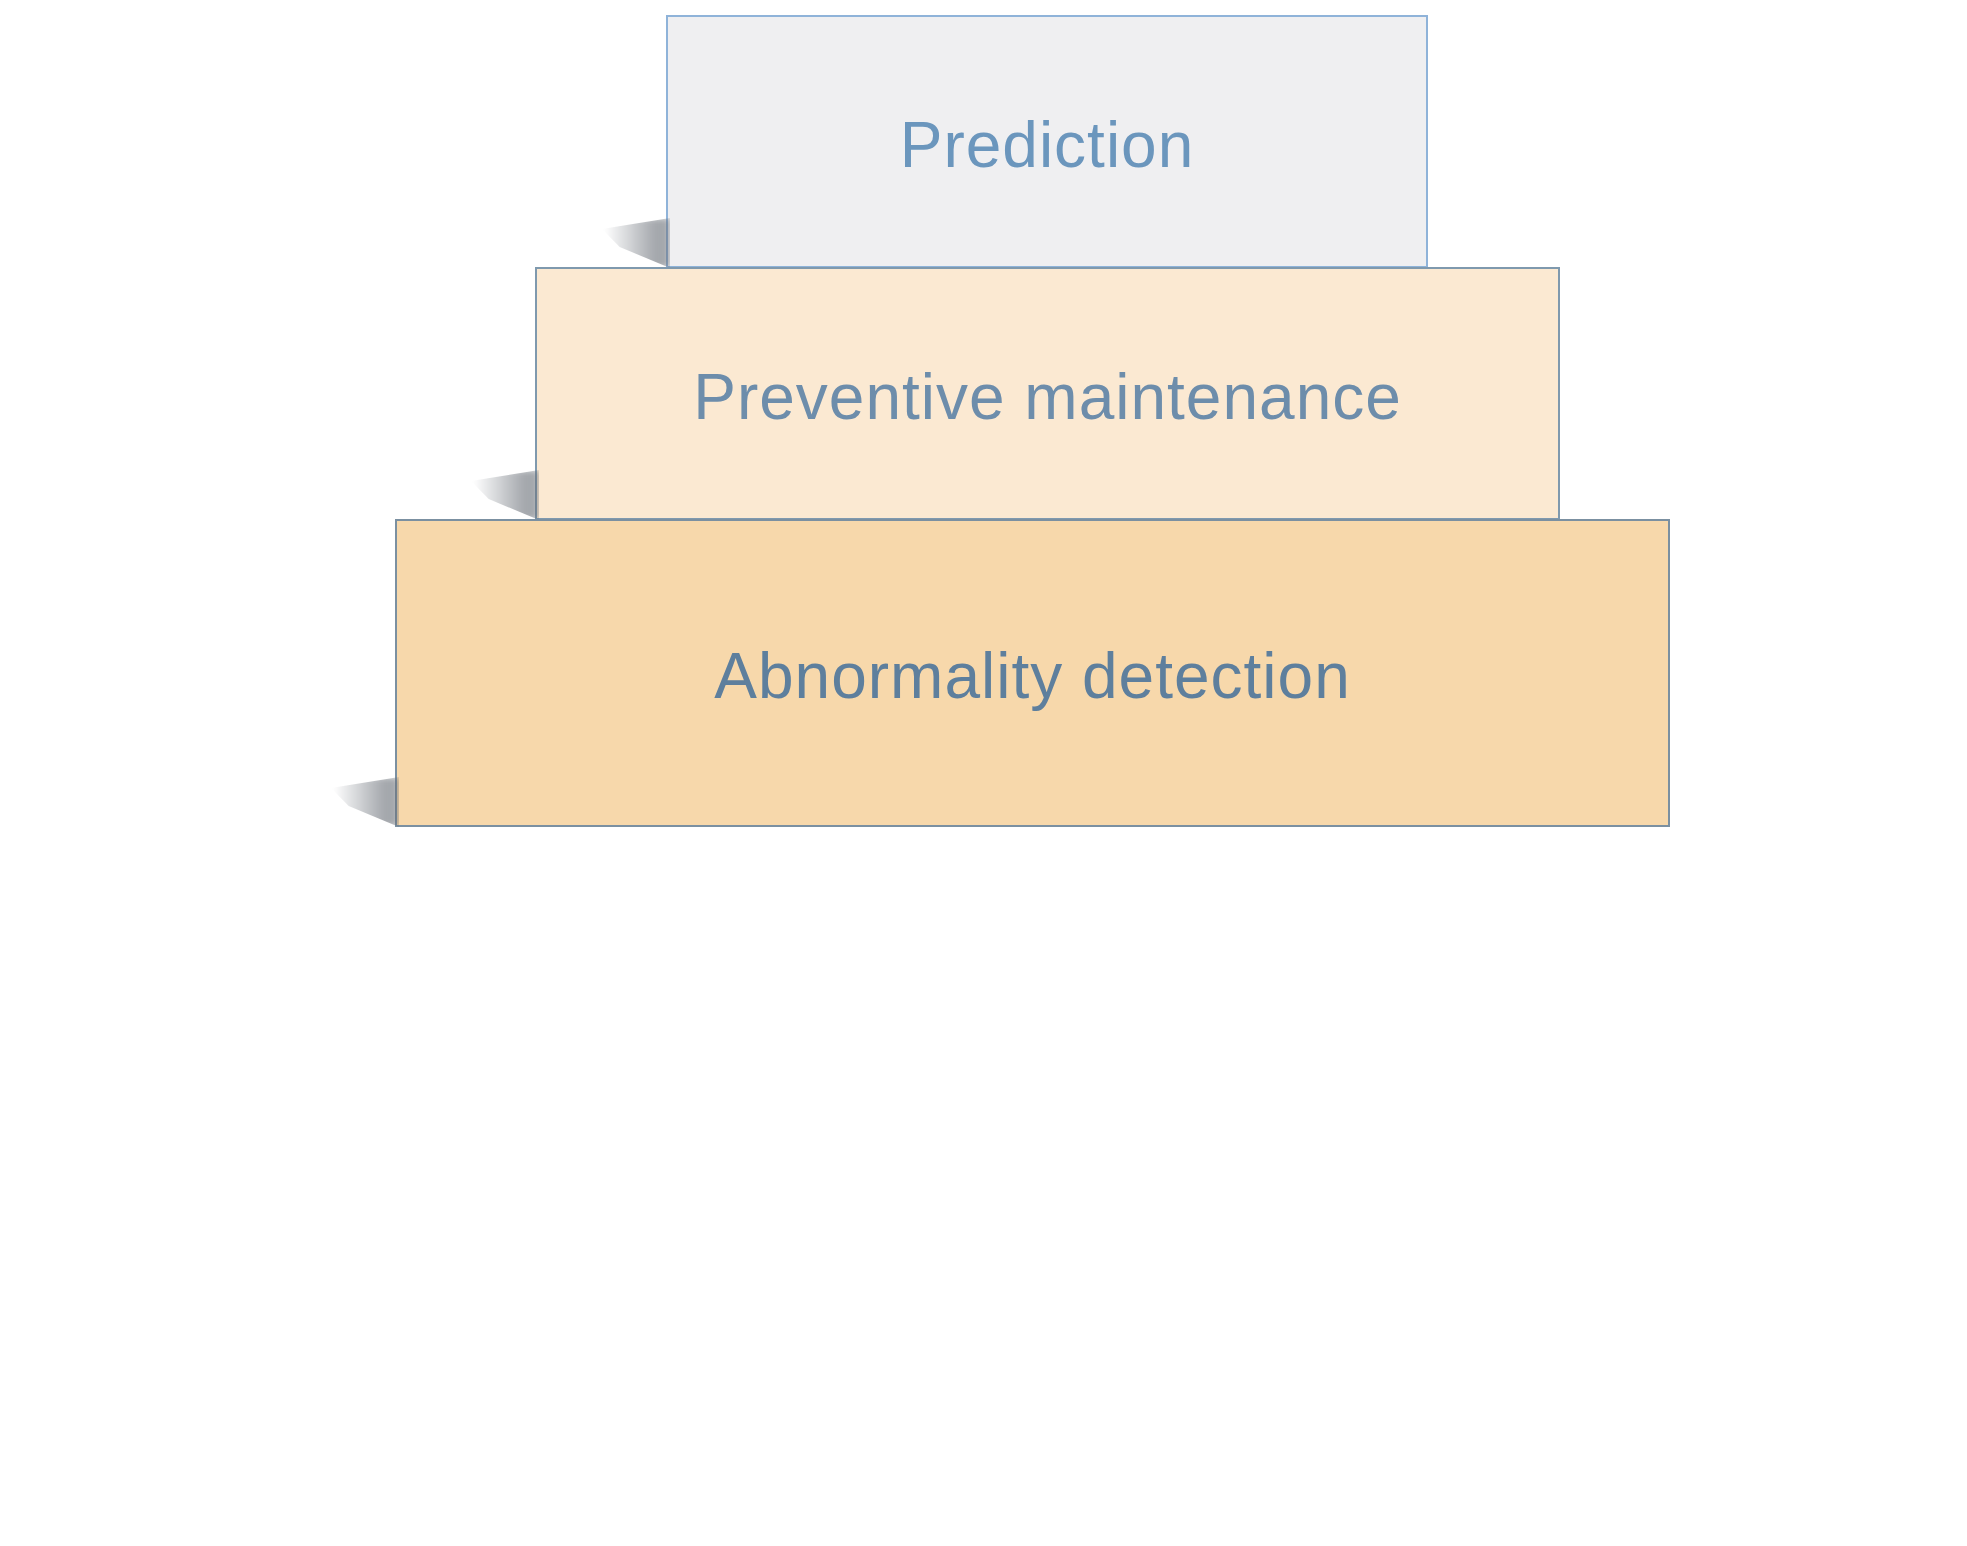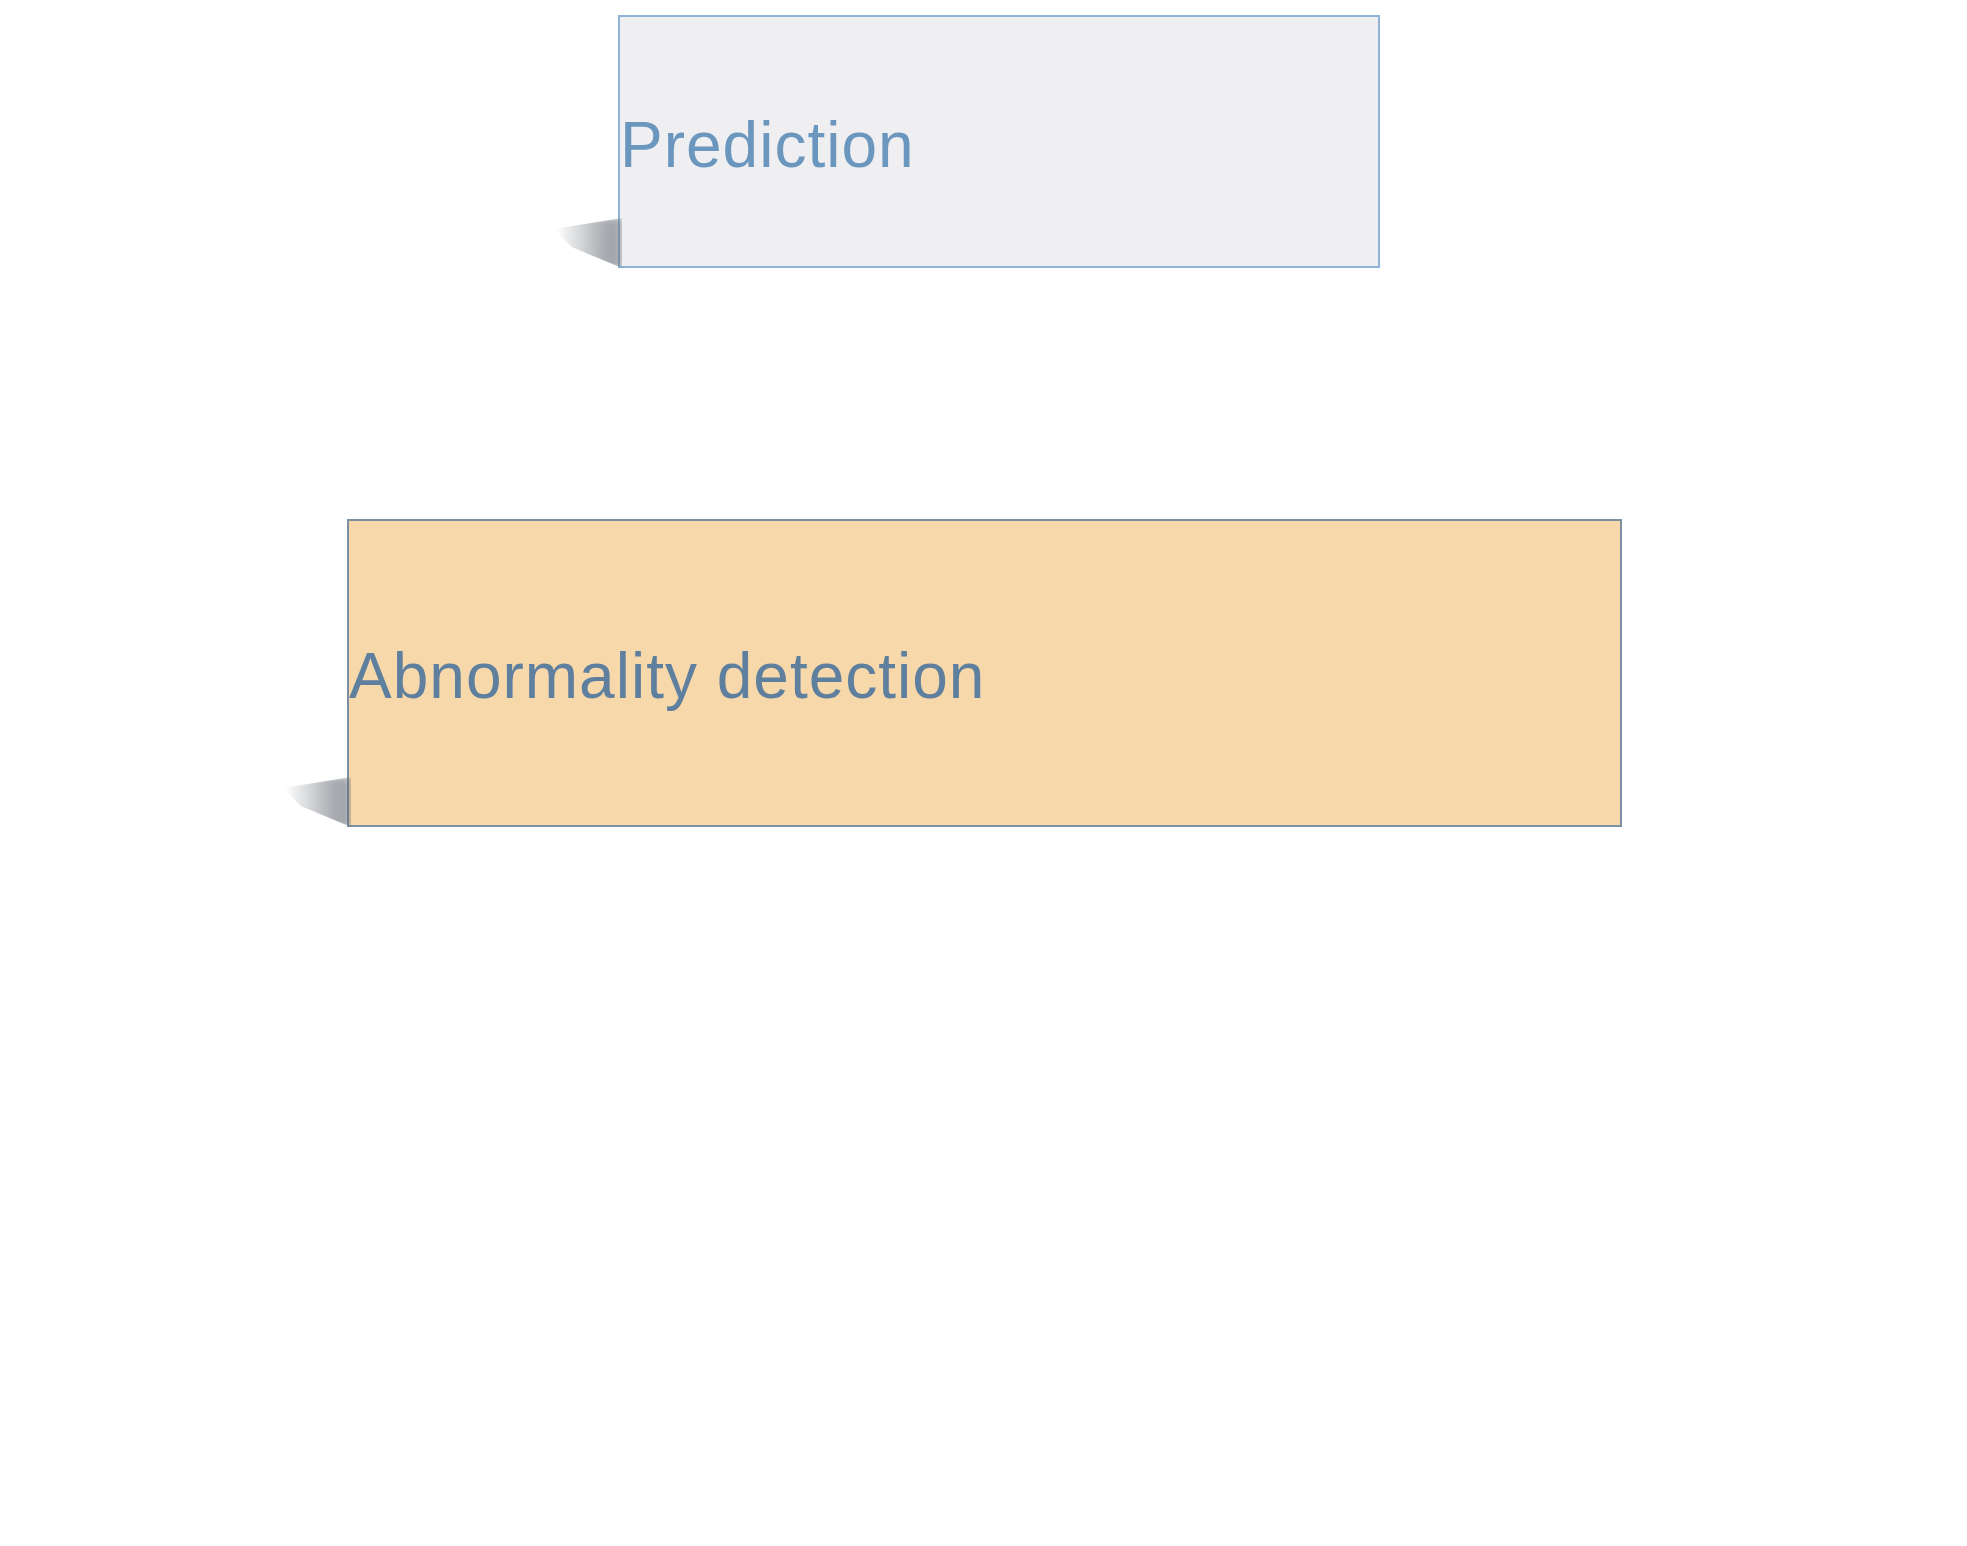--- a/index.html
+++ b/index.html
@@ -15,21 +15,22 @@
     box-sizing:border-box;
     border:2px solid var(--border,#999);
     border-top:2px solid var(--border-top,var(--border,#999));
     border-bottom-color:var(--border-bottom,var(--border,#999));
     background:linear-gradient(135deg,
       var(--fill,#eee) 0%,
       var(--fill,#eee) 38%,
       var(--fill-end,var(--fill,#eee)) 92%);
     display:flex;
     align-items:center;
-    justify-content:flex-start;
+    justify-content:center;
+    margin-left:48px;
   }
   
   .layer::before{
     content:"";
     position:absolute;
     left:-66px;
     bottom:-2px;
     width:68px;
     height:50px;
     background:linear-gradient(to right,
@@ -58,16 +59,19 @@
       border-bottom-width:3px;
       box-shadow:0 12px 18px -8px rgba(110,120,140,0.45);}
 </style>
 </head>
 <body>
 
 <div class="stage">
   <div class="layer l0" style="--fill: #efeff1; --border: #8fb3d9; --text: #6b96bd;">
     <span class="label">Prediction</span>
   </div>
+  <div class="layer l1" style="--fill: #fbe9d2; --border: #7f99ae; --text: #6d8dab;">
+    <span class="label">Preventive maintenance</span>
+  </div>
   <div class="layer l2" style="--fill: #f7d8ab; --border: #7b90a1; --text: #5e7f9d;">
     <span class="label">Abnormality detection</span>
   </div>
 </div>
 
 </body></html>

